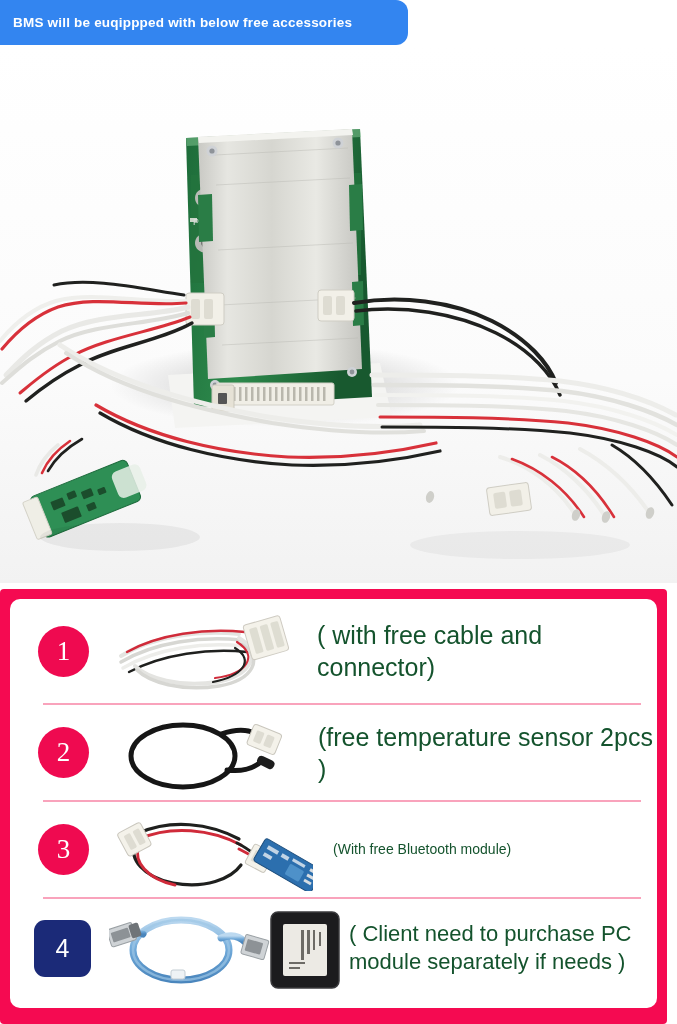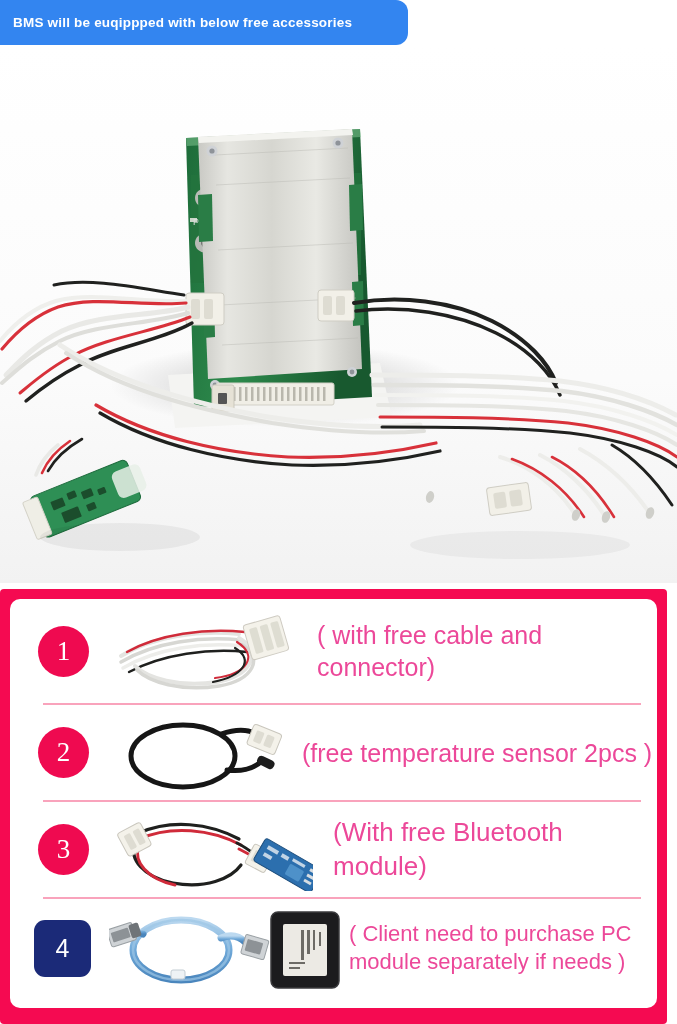--- a/index.html
+++ b/index.html
@@ -124,28 +124,28 @@
 
   .acc-img {
     flex: 0 0 auto;
     display: flex;
     align-items: center;
     justify-content: center;
   }
   .acc-img svg { display: block; }
 
   .acc-text {
-    color: #ec4899;
+    color: #14532d;
     font-size: 25px;
     line-height: 1.28;
     white-space: pre-line;
   }
   .r1 .acc-text { font-size: 25px; }
   .r2 .acc-text { font-size: 25px; }
-  .r3 .acc-text { font-size: 26px; }
+  .r3 .acc-text { font-size: 14px; }
   .r4 .acc-text { font-size: 22px; }
 </style>
 </head>
 <body>
 
 <div class="page">
 
   <div class="banner">
     <span class="banner-text">BMS will be euqippped with below free accessories</span>
   </div>
@@ -401,21 +401,21 @@
 
             <g transform="rotate(22 146 26)">
               <rect x="132" y="14" width="30" height="22" rx="3" fill="#f4f2ea" stroke="#c9c6bd" stroke-width="1"></rect>
               <rect x="137" y="19" width="8" height="12" rx="1.5" fill="#dedcd2"></rect>
               <rect x="148" y="19" width="8" height="12" rx="1.5" fill="#dedcd2"></rect>
             </g>
 
             <rect x="140" y="44" width="18" height="9" rx="4" fill="#1d1d1d" transform="rotate(26 149 48)"></rect>
           </svg>
         </div>
-        <div class="acc-text" style="margin-left:20px;">(free temperature sensor 2pcs )</div>
+        <div class="acc-text" style="margin-left:36px;">(free temperature sensor 2pcs )</div>
       </div>
 
       <div class="divider"></div>
 
       <div class="acc-row r3">
         <div class="badge circle">3</div>
         <div class="acc-img" style="margin-left:24px;">
           <svg width="200" height="82" viewBox="0 0 200 82" xmlns="http://www.w3.org/2000/svg">
             <g fill="none" stroke-linecap="round">
               <path d="M26 24 C58 10 96 14 126 30" stroke="#1f201e" stroke-width="3.2"></path>

